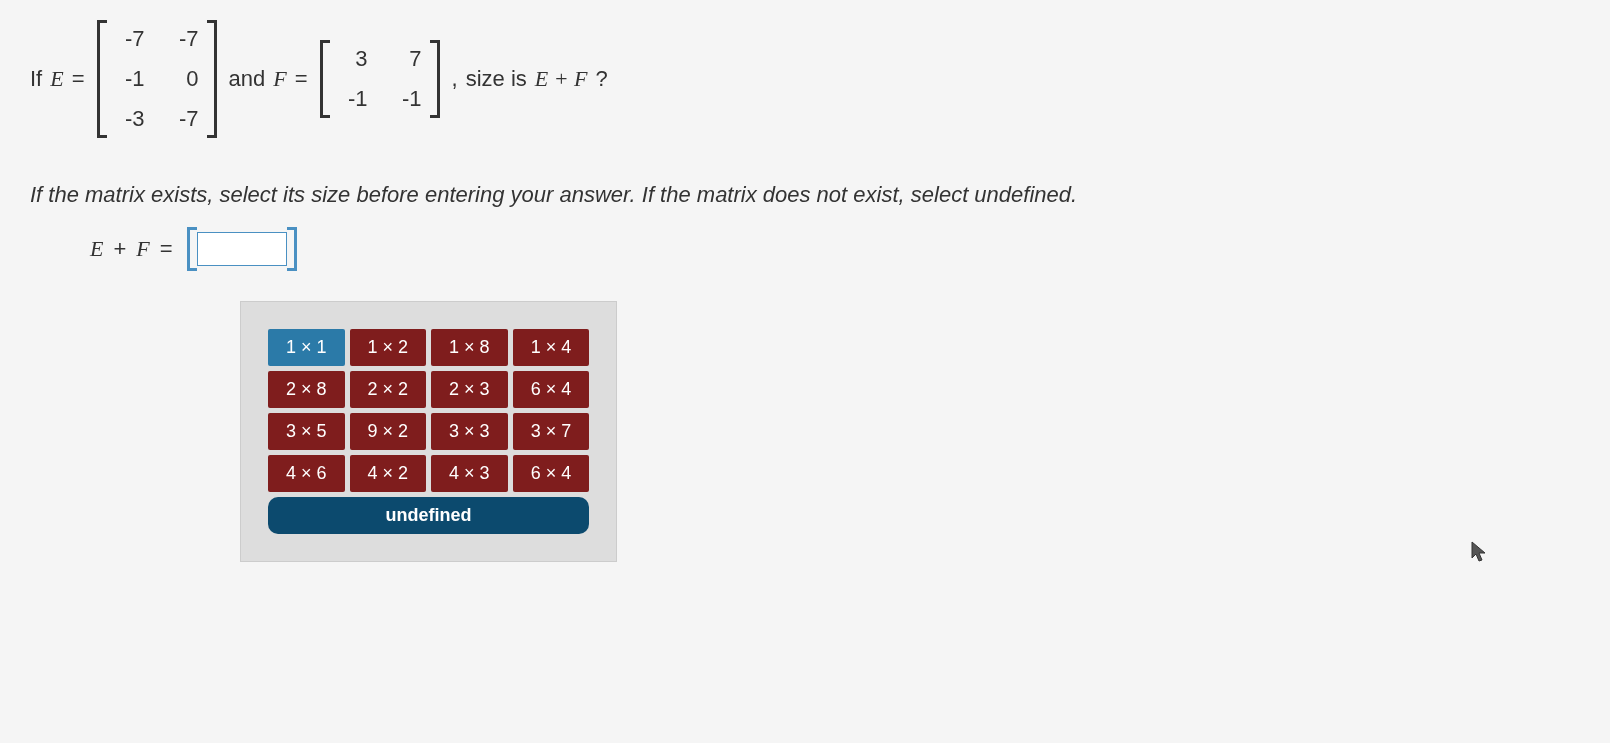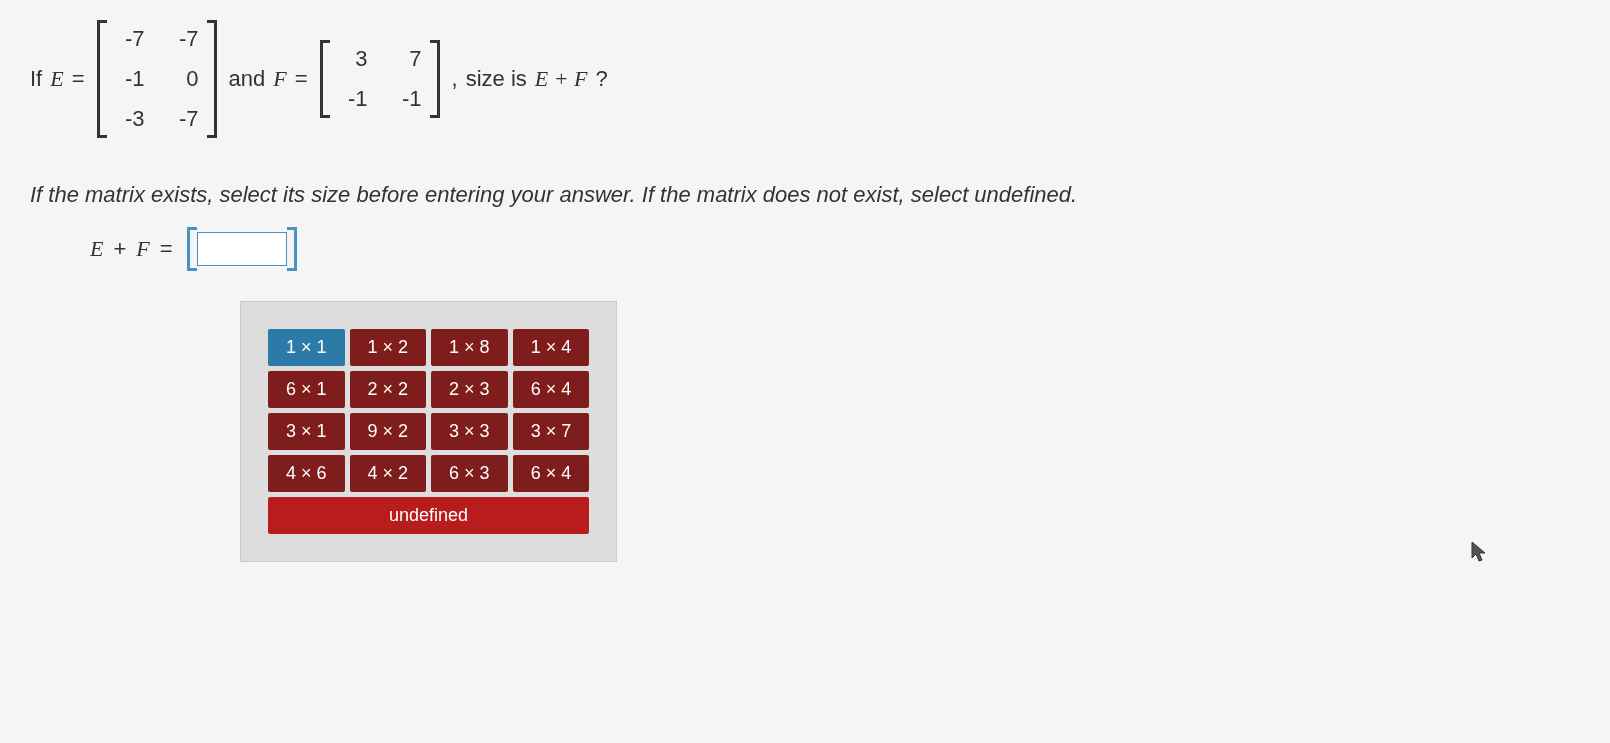--- a/index.html
+++ b/index.html
@@ -123,30 +123,31 @@
       cursor: pointer;
       text-align: center;
       border-radius: 2px;
       font-family: Verdana, Geneva, sans-serif;
       white-space: nowrap;
     }
     .size-btn.selected {
       background: #2b7aa8;
     }
     .undefined-btn {
-      background: #b91c1c;
+      background: #0c4a6e;
       color: white;
       border: none;
       padding: 8px 18px;
       font-size: 18px;
       cursor: pointer;
       text-align: center;
       width: 100%;
-      border-radius: 2px;
+      border-radius: 10px;
       font-family: Verdana, Geneva, sans-serif;
+      font-weight: bold;
     }
     .cursor-icon {
       position: absolute;
       right: 120px;
       top: 540px;
       color: #555;
       font-size: 22px;
     }
   </style>
 </head>
@@ -206,31 +207,31 @@
     <span class="answer-bracket-right"></span>
   </span>
 </div>
 
 <div class="size-selector">
   <div class="size-grid">
     <button class="size-btn selected">1 × 1</button>
     <button class="size-btn">1 × 2</button>
     <button class="size-btn">1 × 8</button>
     <button class="size-btn">1 × 4</button>
-    <button class="size-btn">6 × 1</button>
+    <button class="size-btn">2 × 8</button>
     <button class="size-btn">2 × 2</button>
     <button class="size-btn">2 × 3</button>
     <button class="size-btn">6 × 4</button>
-    <button class="size-btn">3 × 1</button>
+    <button class="size-btn">3 × 5</button>
     <button class="size-btn">9 × 2</button>
     <button class="size-btn">3 × 3</button>
     <button class="size-btn">3 × 7</button>
     <button class="size-btn">4 × 6</button>
     <button class="size-btn">4 × 2</button>
-    <button class="size-btn">6 × 3</button>
+    <button class="size-btn">4 × 3</button>
     <button class="size-btn">6 × 4</button>
   </div>
   <button class="undefined-btn">undefined</button>
 </div>
 
 <div class="cursor-icon">
   <svg width="20" height="24" viewBox="0 0 20 24">
     <path d="M2 2 L2 18 L6 14 L9 21 L12 20 L9 13 L15 13 Z" fill="#555" stroke="#333" stroke-width="1"></path>
   </svg>
 </div>

